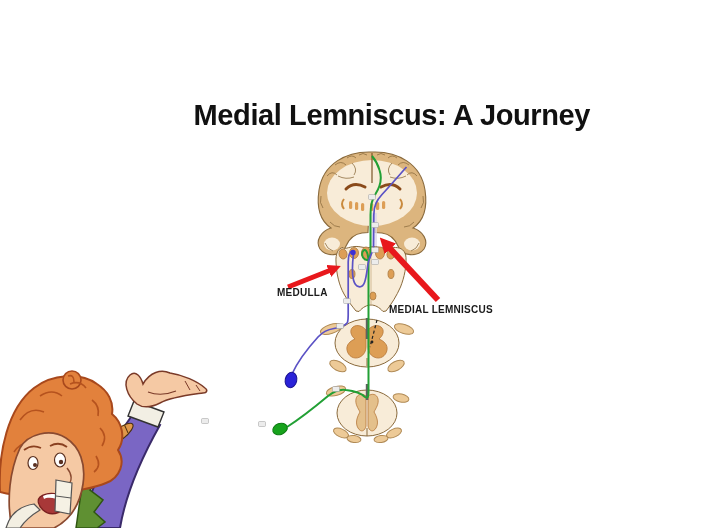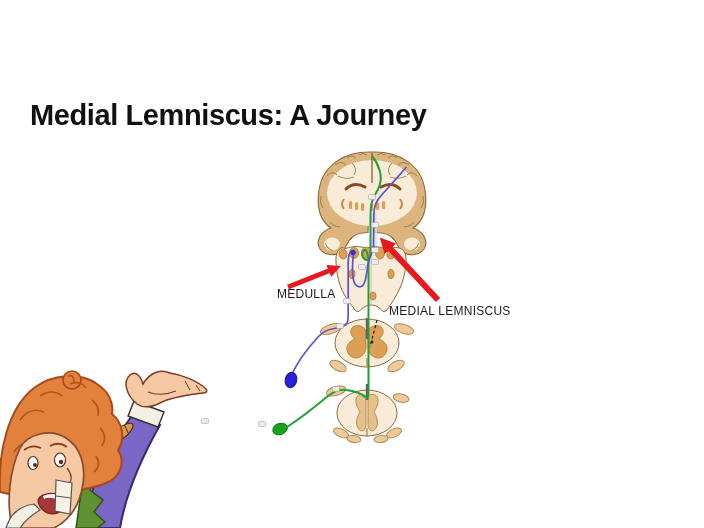--- a/index.html
+++ b/index.html
@@ -6,24 +6,25 @@
   body{
     width:704px;height:528px;overflow:hidden;position:relative;
     background:#ffffff;
     font-family:"Liberation Sans", sans-serif;
   }
   .slide{position:absolute;inset:0;background:#ffffff;}
   .slide-title{
     position:absolute;left:30px;top:99px;width:560px;
     font-size:29px;font-weight:700;letter-spacing:-0.4px;
     color:var(--title-color,#111);
+    text-align:right;
   }
   .diagram-svg{position:absolute;left:0;top:0;width:704px;height:528px;}
   .anno-label{
-    position:absolute;font-size:12px;font-weight:400;letter-spacing:0.25px;
+    position:absolute;font-size:10px;font-weight:700;letter-spacing:0.25px;
     color:var(--label-color,#1a1a1a);white-space:nowrap;
   }
   #medulla-label{left:277px;top:287px;}
   #ml-label{left:389px;top:304px;}
 
   
   .f-tan{fill:var(--cortex-tan);}
   .f-cream{fill:var(--tissue-cream);}
   .f-orange{fill:var(--nuclei-orange);}
   .f-orange-lt{fill:var(--nuclei-light);}

